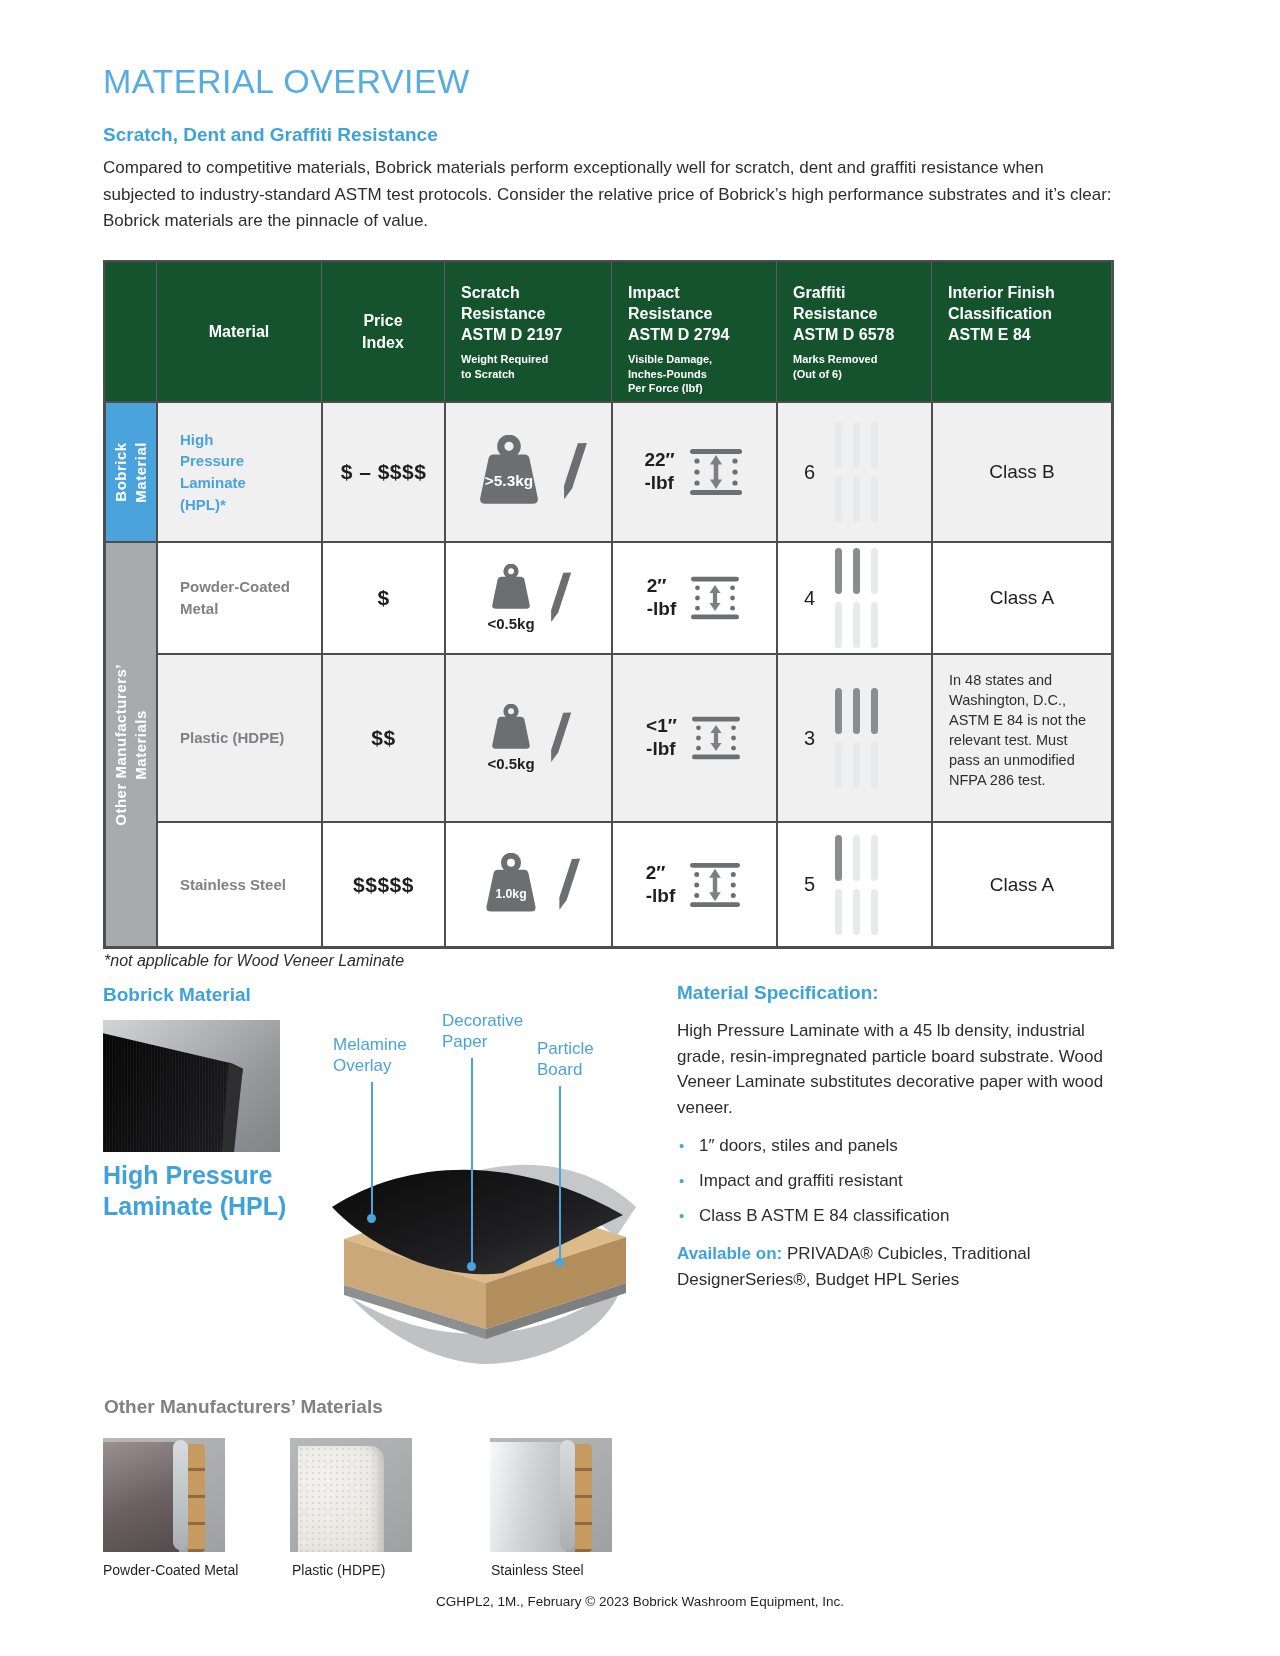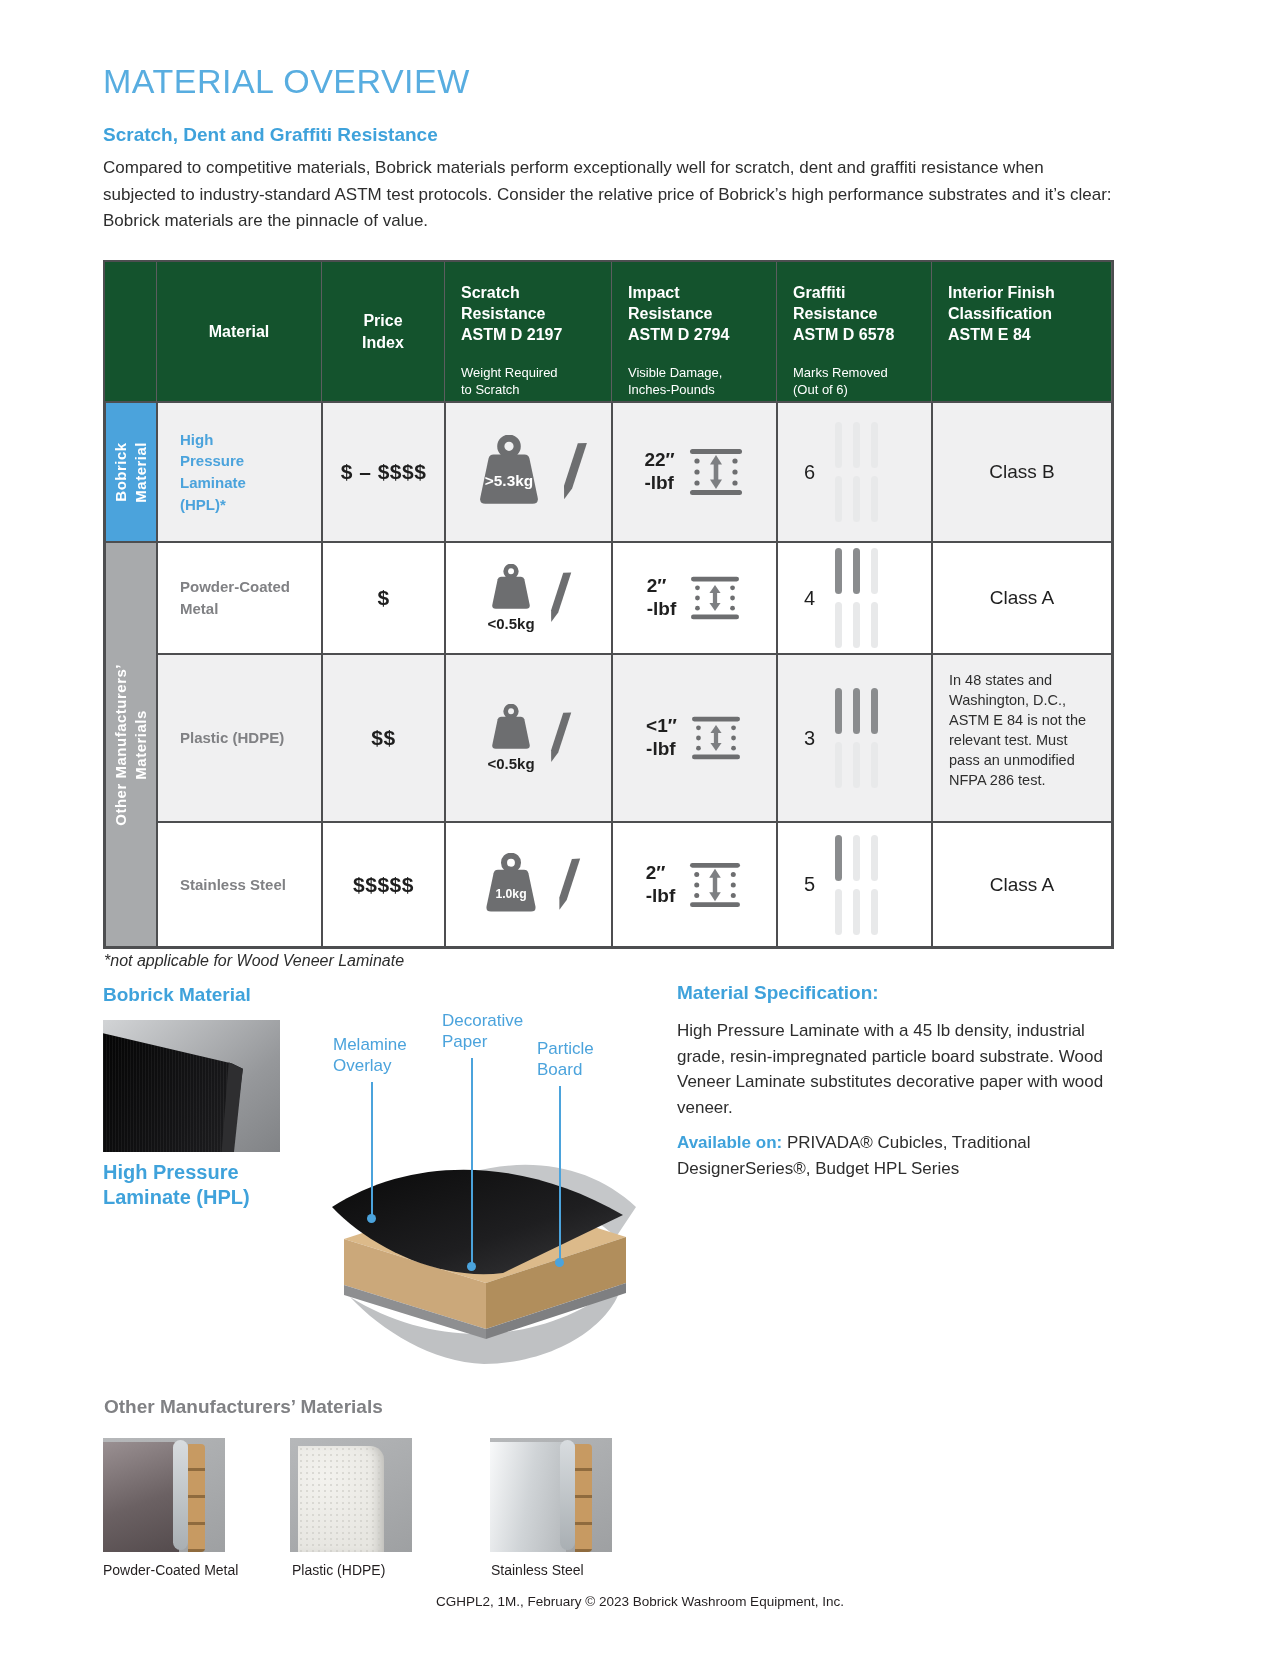--- a/index.html
+++ b/index.html
@@ -14,21 +14,21 @@
   #section-heading { position:absolute; left:103px; top:124px; font-size:19px; font-weight:bold; color:#3fa2db; }
   #intro { position:absolute; left:103px; top:155px; width:1012px; font-size:17px; line-height:1.56; color:#2d2d2d; }
 
   
   #materials-table { position:absolute; left:103px; top:260px; display:grid;
     grid-template-columns:52px 165px 123px 167px 165px 155px 180px;
     grid-template-rows:140px 140px 112px 168px 125px;
     border:2px solid #4d4e50; }
   .th { background:#14532d; color:#fff; padding:20px 12px 0 16px; border-right:1px solid #5c5d5f; border-bottom:1px solid #4d4e50; }
   .th-title { font-size:16px; font-weight:bold; line-height:1.32; }
-  .th-sub { font-size:13px; line-height:1.32; margin-top:19px; }
+  .th-sub { font-size:11px; line-height:1.32; margin-top:7px;font-weight:bold; }
   .th.center { display:flex; align-items:center; justify-content:center; padding:0; text-align:center; }
   .sb { display:flex; align-items:center; justify-content:center; border:1px solid #4d4e50; }
   .sb-text { writing-mode:vertical-rl; transform:rotate(180deg); color:#fff; font-weight:bold; font-size:15px; line-height:1.35; letter-spacing:0.5px; text-align:center; }
   .sb.blue { background:#4ba3dc; }
   .sb.gray { background:#a8aaac; }
   .td { border:1px solid #4d4e50; display:flex; align-items:center; justify-content:center; }
   .rA { background:#f0f0f1; } .rB { background:#ffffff; }
   .td.mat { justify-content:flex-start; padding-left:22px; }
   .mat-name { font-size:15px; font-weight:bold; line-height:1.45; }
   .mat-name.blue { color:#4ba3dc; } .mat-name.gray { color:#808184; }
@@ -50,21 +50,21 @@
 
   
   #bobrick-heading { position:absolute; left:103px; top:984px; font-size:19px; font-weight:bold; color:#3fa2db; }
   #hpl-photo { position:absolute; left:103px; top:1020px; width:177px; height:132px; overflow:hidden;
     background:linear-gradient(140deg,#d2d4d6,#96989b 65%,#818386); }
   .hpl-panel { position:absolute; inset:0;
     background:repeating-linear-gradient(90deg,rgba(255,255,255,.05) 0 1px,transparent 1px 3px),
                linear-gradient(115deg,#040404,#151517 55%,#242426);
     clip-path:polygon(0 10%,73% 33%,79% 37%,73% 100%,0 100%); }
   .hpl-bevel { position:absolute; inset:0; background:#2e2e30; clip-path:polygon(71% 32%,79% 37%,74% 100%,67% 100%); }
-  #hpl-label { position:absolute; left:103px; top:1160px; font-size:20px; font-weight:bold; color:#3fa2db; line-height:1.25; }
+  #hpl-label { position:absolute; left:103px; top:1160px; font-size:25px; font-weight:bold; color:#3fa2db; line-height:1.25; }
 
   .callout-label { position:absolute; font-size:17px; color:#4ba3dc; line-height:1.26; }
   .callout-line { position:absolute; width:2px; background:#4ba3dc; }
   .callout-dot { position:absolute; width:9px; height:9px; border-radius:50%; background:#4ba3dc; }
   #layer-diagram { position:absolute; left:318px; top:1085px; }
 
   
   #spec { position:absolute; left:677px; top:982px; width:450px; }
   #spec-heading { font-size:19px; font-weight:bold; color:#3fa2db; }
   #spec-body { margin-top:14px; font-size:17px; line-height:1.5; color:#2d2d2d; }
@@ -402,20 +402,25 @@
   <div class="callout-line" style="left:371px;top:1082px;height:136px"></div>
   <div class="callout-line" style="left:471px;top:1058px;height:208px"></div>
   <div class="callout-line" style="left:559px;top:1086px;height:176px"></div>
   <div class="callout-dot" style="left:367px;top:1214px"></div>
   <div class="callout-dot" style="left:467px;top:1262px"></div>
   <div class="callout-dot" style="left:555px;top:1258px"></div>
 
   <div id="spec">
     <div id="spec-heading">Material Specification:</div>
     <p id="spec-body">High Pressure Laminate with a 45 lb density, industrial grade, resin-impregnated particle board substrate. Wood Veneer Laminate substitutes decorative paper with wood veneer.</p>
+    <ul class="spec-bullets">
+      <li>1″ doors, stiles and panels</li>
+      <li>Impact and graffiti resistant</li>
+      <li>Class B ASTM E 84 classification</li>
+    </ul>
     <p id="available">
       <span class="blue-bold">Available on:</span><span> PRIVADA® Cubicles, Traditional DesignerSeries®, Budget HPL Series</span>
     </p>
   </div>
 
   <div id="other-heading">Other Manufacturers’ Materials</div>
 
   <div class="mat-box" id="mat-photo-1">
     <div class="pm-panel"></div>
     <div class="edge-cap"></div>

